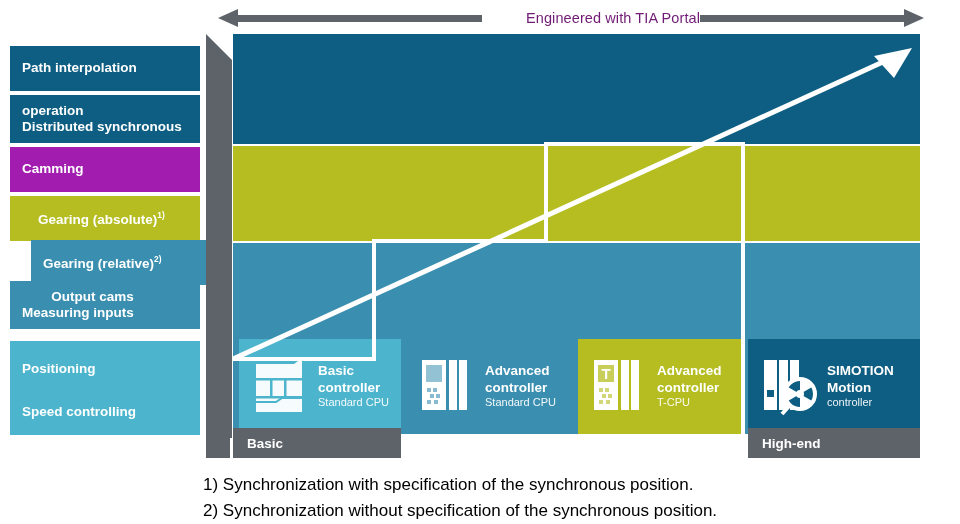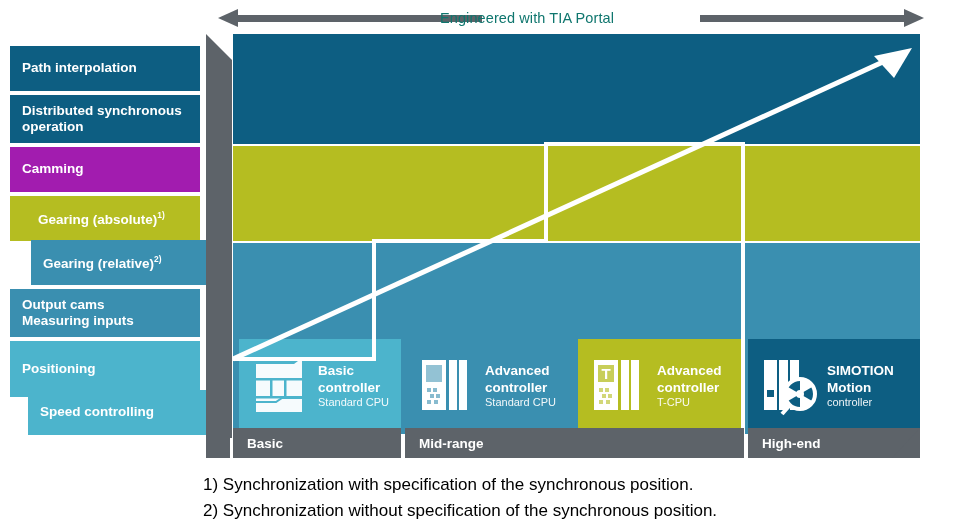--- a/index.html
+++ b/index.html
@@ -11,22 +11,22 @@
 
   
   #header{position:absolute;left:0;top:0;width:960px;height:36px;}
   #header .arrow-left,#header .arrow-right{position:absolute;top:15px;height:7px;background:#5d6369;}
   #header .arrow-left{left:236px;width:246px;}
   #header .arrow-right{left:700px;width:204px;}
   #header .head-left{position:absolute;left:218px;top:9px;width:0;height:0;
      border-top:9px solid transparent;border-bottom:9px solid transparent;border-right:20px solid #5d6369;}
   #header .head-right{position:absolute;left:904px;top:9px;width:0;height:0;
      border-top:9px solid transparent;border-bottom:9px solid transparent;border-left:20px solid #5d6369;}
-  #header .title{position:absolute;left:440px;top:10px;width:260px;text-align:left;
-     font-size:14.5px;color:#0f766e;letter-spacing:.1px;}
+  #header .title{position:absolute;left:440px;top:10px;width:260px;text-align:right;
+     font-size:14.5px;color:#701a75;letter-spacing:.1px;}
 
   
   #features{position:absolute;left:10px;top:46px;width:190px;}
   .feat{position:absolute;left:0;width:190px;box-sizing:border-box;
         padding:0 12px;display:flex;align-items:center;color:#ffffff;
         font-size:13.5px;font-weight:bold;line-height:1.22;}
   .feat span{display:block;}
 
   
   #chart{position:absolute;left:206px;top:34px;width:714px;height:400px;}
@@ -72,51 +72,51 @@
 </div>
 
 <div id="features">
     <div class="feat" style="top: 0px; height: 45px; background: rgb(13, 94, 130);">
       <div>
         <span>Path interpolation</span>
       </div>
     </div>
     <div class="feat" style="top: 49px; height: 48px; background: rgb(13, 94, 130);">
       <div>
+        <span>operation</span>
         <span>Distributed synchronous</span>
-        <span>operation</span>
       </div>
     </div>
     <div class="feat" style="top: 101px; height: 45px; background: #a21caf;">
       <div>
         <span>Camming</span>
       </div>
     </div>
     <div class="feat" style="top: 150px; height: 45px; background: rgb(181, 189, 33); padding-left: 28px;">
       <div>
         <span>Gearing (absolute)<sup>1)</sup></span>
       </div>
     </div>
     <div class="feat" style="top: 194px; height: 45px; background: rgb(58, 143, 176); margin-left: 21px;">
       <div>
         <span>Gearing (relative)<sup>2)</sup></span>
       </div>
     </div>
-    <div class="feat" style="top: 243px; height: 48px; background: rgb(58, 143, 176);">
+    <div class="feat" style="top: 235px; height: 48px; background: rgb(58, 143, 176); text-align: right;">
       <div>
         <span>Output cams</span>
         <span>Measuring inputs</span>
       </div>
     </div>
     <div class="feat" style="top: 295px; height: 56px; background: rgb(76, 180, 204);">
       <div>
         <span>Positioning</span>
       </div>
     </div>
-    <div class="feat" style="top: 344px; height: 45px; background: rgb(76, 180, 204); margin-left: 18px;">
+    <div class="feat" style="top: 344px; height: 45px; background: rgb(76, 180, 204);">
       <div>
         <span>Speed controlling</span>
       </div>
     </div>
   </div>
 
 <div id="chart">
   <svg id="side3d" viewBox="0 0 716 404">
     <polygon points="0,0 26,26 26,404 0,404" fill="#5d6369"></polygon>
   </svg>
@@ -214,23 +214,20 @@
     </g>
     <polygon points="706,14 668,22 688,44" fill="#ffffff"></polygon>
   </svg>
 </div>
 
 <div id="axis">
     <div class="axseg" style="left: 0px; width: 24px;"></div>
     <div class="axseg" style="left: 542px; width: 172px;">
       <span>High-end</span>
     </div>
-    <div class="axseg" style="left: 199px; width: 339px;">
-      <span>Mid-range</span>
-    </div>
     <div class="axseg" style="left: 27px; width: 168px;">
       <span>Basic</span>
     </div>
   <svg style="position:absolute;left:686px;top:0;width:34px;height:30px;" viewBox="0 0 34 30">
     <polygon points="0,0 28,0 0,30" fill="#5d6369"></polygon>
   </svg>
 </div>
 
 <div id="notes">
     <div>1) Synchronization with specification of the synchronous position.</div>

